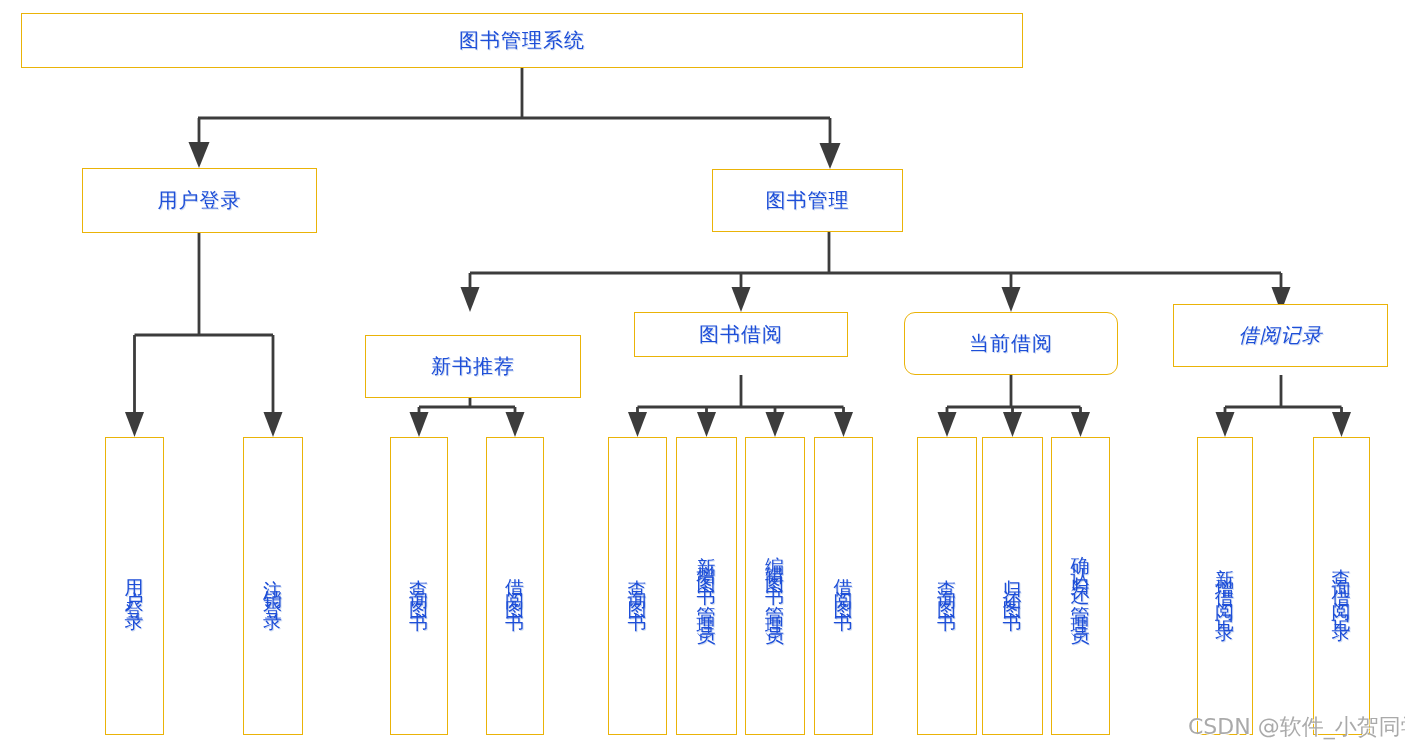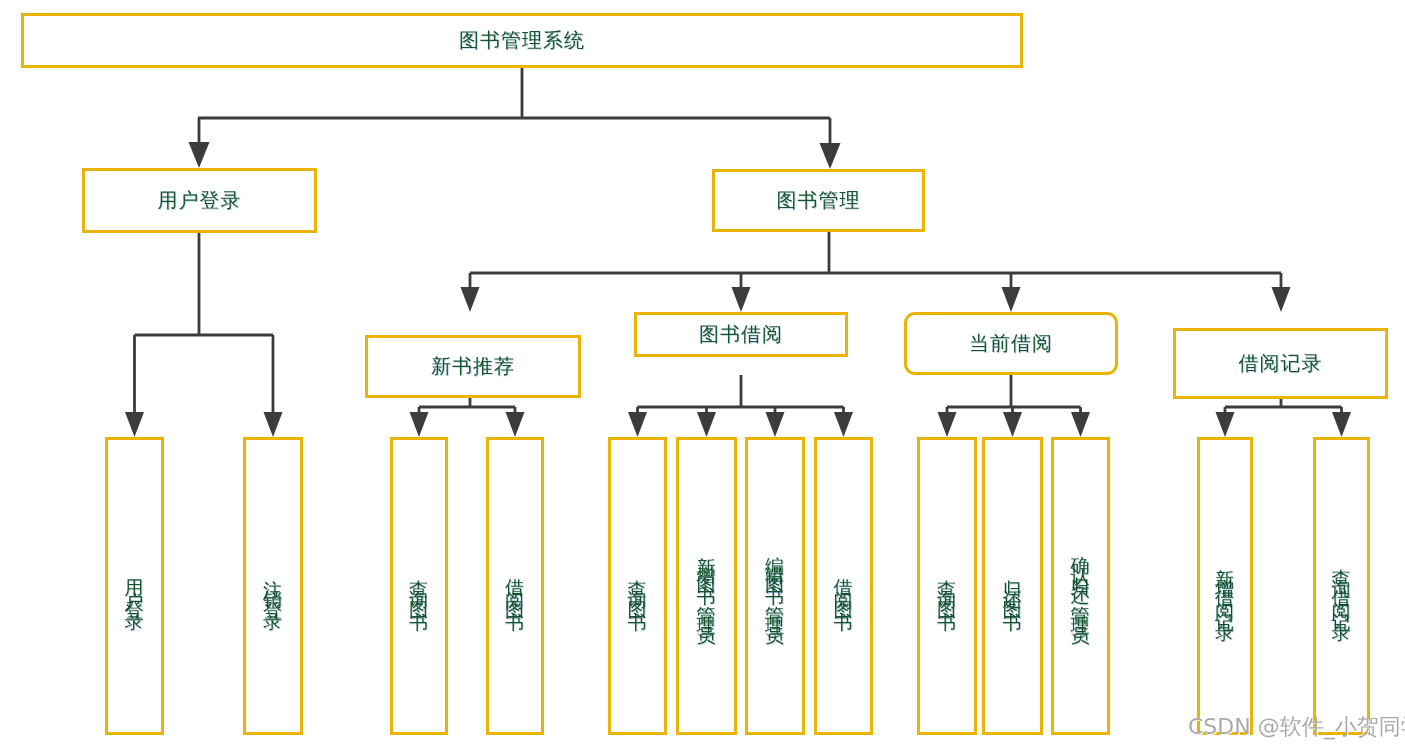--- a/index.html
+++ b/index.html
@@ -19,26 +19,26 @@
     position: absolute;
     left: 0;
     top: 0;
     width: 1405px;
     height: 747px;
     pointer-events: none;
   }
   .box {
     position: absolute;
     box-sizing: border-box;
-    border: 3px solid #eab308;
+    border: 1px solid #eab308;
     background: #ffffff;
     display: flex;
     align-items: center;
     justify-content: center;
-    color: #14532d;
+    color: #1d4ed8;
     text-shadow: 1px 1px 0 rgba(100, 140, 210, 0.30);
   }
   .hbox {
     font-size: 20px;
     letter-spacing: 1px;
     white-space: nowrap;
   }
   .vbox {
     font-size: 19px;
     writing-mode: vertical-rl;
@@ -109,26 +109,26 @@
       <polygon points="1071,412 1090,412 1080.5,437"></polygon>
 
       <polygon points="1215.5,412 1234.5,412 1225,437"></polygon>
       <polygon points="1332,412 1351,412 1341.5,437"></polygon>
     </g>
   </svg>
 
   <div class="box hbox" style="left:21px; top:13px; width:1002px; height:55px;">图书管理系统</div>
 
   <div class="box hbox" style="left:82px; top:168px; width:235px; height:65px;">用户登录</div>
-  <div class="box hbox" style="left:712px; top:169px; width:213px; height:63px;">图书管理</div>
+  <div class="box hbox" style="left:712px; top:169px; width:191px; height:63px;">图书管理</div>
 
   <div class="box hbox" style="left:365px; top:312px; width:216px; height:63px;margin-top:23px;">新书推荐</div>
   <div class="box hbox" style="left:634px; top:312px; width:214px; height:45px;">图书借阅</div>
   <div class="box hbox" style="left:904px; top:312px; width:214px; height:63px;border-radius:11px;">当前借阅</div>
-  <div class="box hbox" style="left:1173px; top:328px; width:215px; height:71px;">借阅记录</div>
+  <div class="box hbox" style="left:1173px; top:304px; width:215px; height:63px;font-style:italic;">借阅记录</div>
 
   <div class="box vbox" style="left:105px; top:437px; width:59px; height:298px;">用户登录</div>
   <div class="box vbox" style="left:243px; top:437px; width:60px; height:298px;">注销登录</div>
 
   <div class="box vbox" style="left:390px; top:437px; width:58px; height:298px;">查询图书</div>
   <div class="box vbox" style="left:486px; top:437px; width:58px; height:298px;">借阅图书</div>
 
   <div class="box vbox" style="left:608px; top:437px; width:59px; height:298px;">查询图书</div>
   <div class="box vbox long" style="left:676px; top:437px; width:61px; height:298px;">新增图书（管理员）</div>
   <div class="box vbox long" style="left:745px; top:437px; width:60px; height:298px;">编辑图书（管理员）</div>

